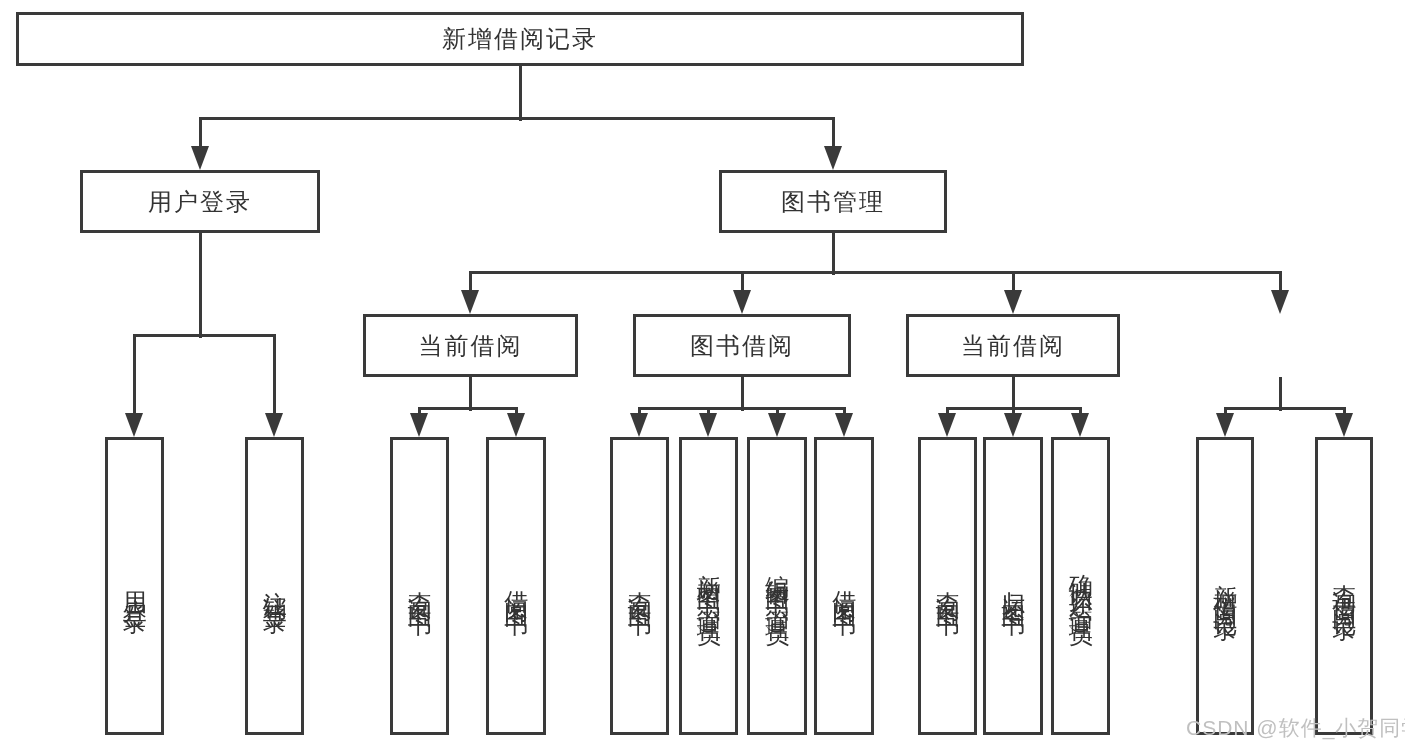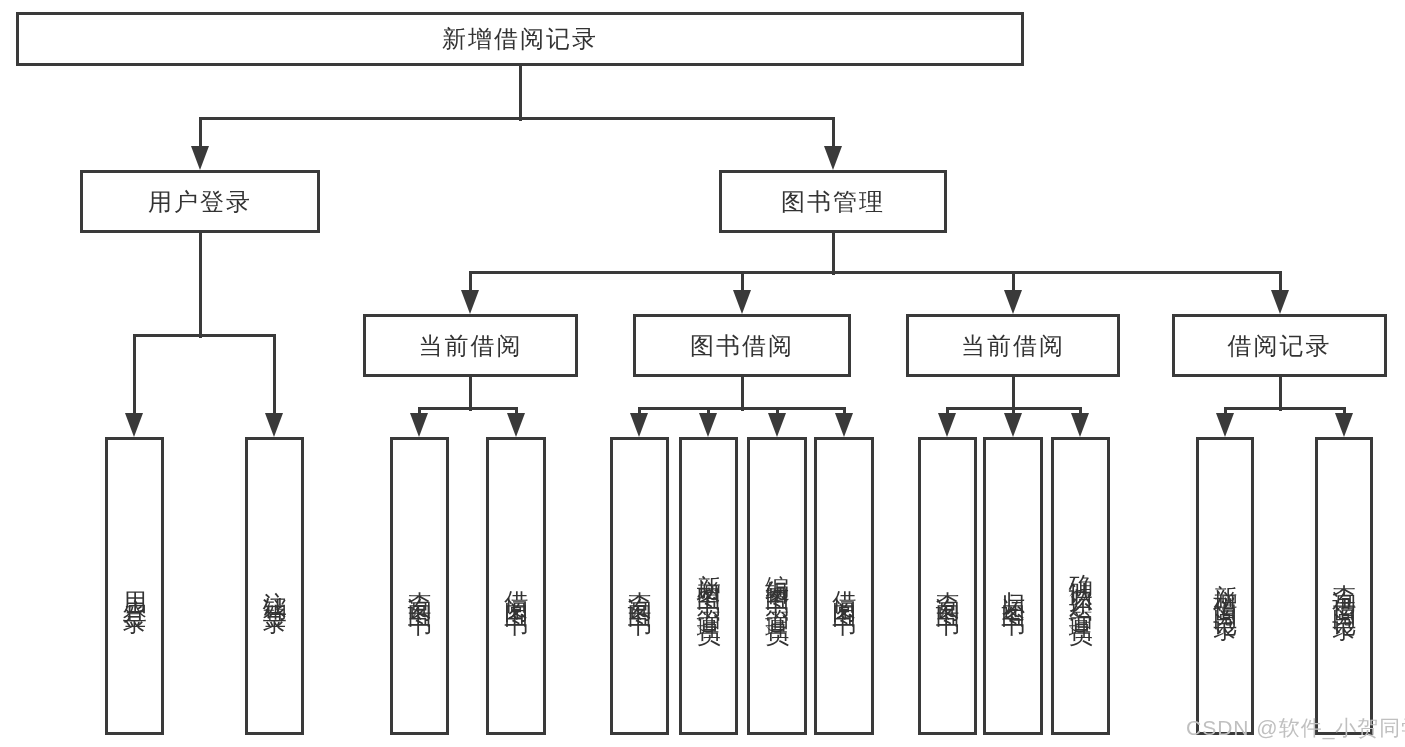--- a/index.html
+++ b/index.html
@@ -61,21 +61,20 @@
 <div id="canvas">
 
   <div class="box hbox" style="left:16px; top:12px; width:1008px; height:54px;">新增借阅记录</div>
 
   <div class="box hbox" style="left:80px; top:170px; width:240px; height:63px;">用户登录</div>
   <div class="box hbox" style="left:719px; top:170px; width:228px; height:63px;font-family:Liberation Mono, monospace;">图书管理</div>
 
   <div class="box hbox" style="left:363px; top:314px; width:215px; height:63px;">当前借阅</div>
   <div class="box hbox" style="left:633px; top:314px; width:218px; height:63px;">图书借阅</div>
   <div class="box hbox" style="left:906px; top:314px; width:214px; height:63px;">当前借阅</div>
-  <div class="box hbox" style="left:1172px; top:314px; width:215px; height:63px;">借阅记录</div>
 
   <div class="box vbox" style="left:105px; top:437px; width:59px; height:298px;">
     <span>用户登录</span>
   </div>
   <div class="box vbox" style="left:245px; top:437px; width:59px; height:298px;">
     <span>注销登录</span>
   </div>
 
   <div class="box vbox" style="left:390px; top:437px; width:59px; height:298px;">
     <span>查询图书</span>

